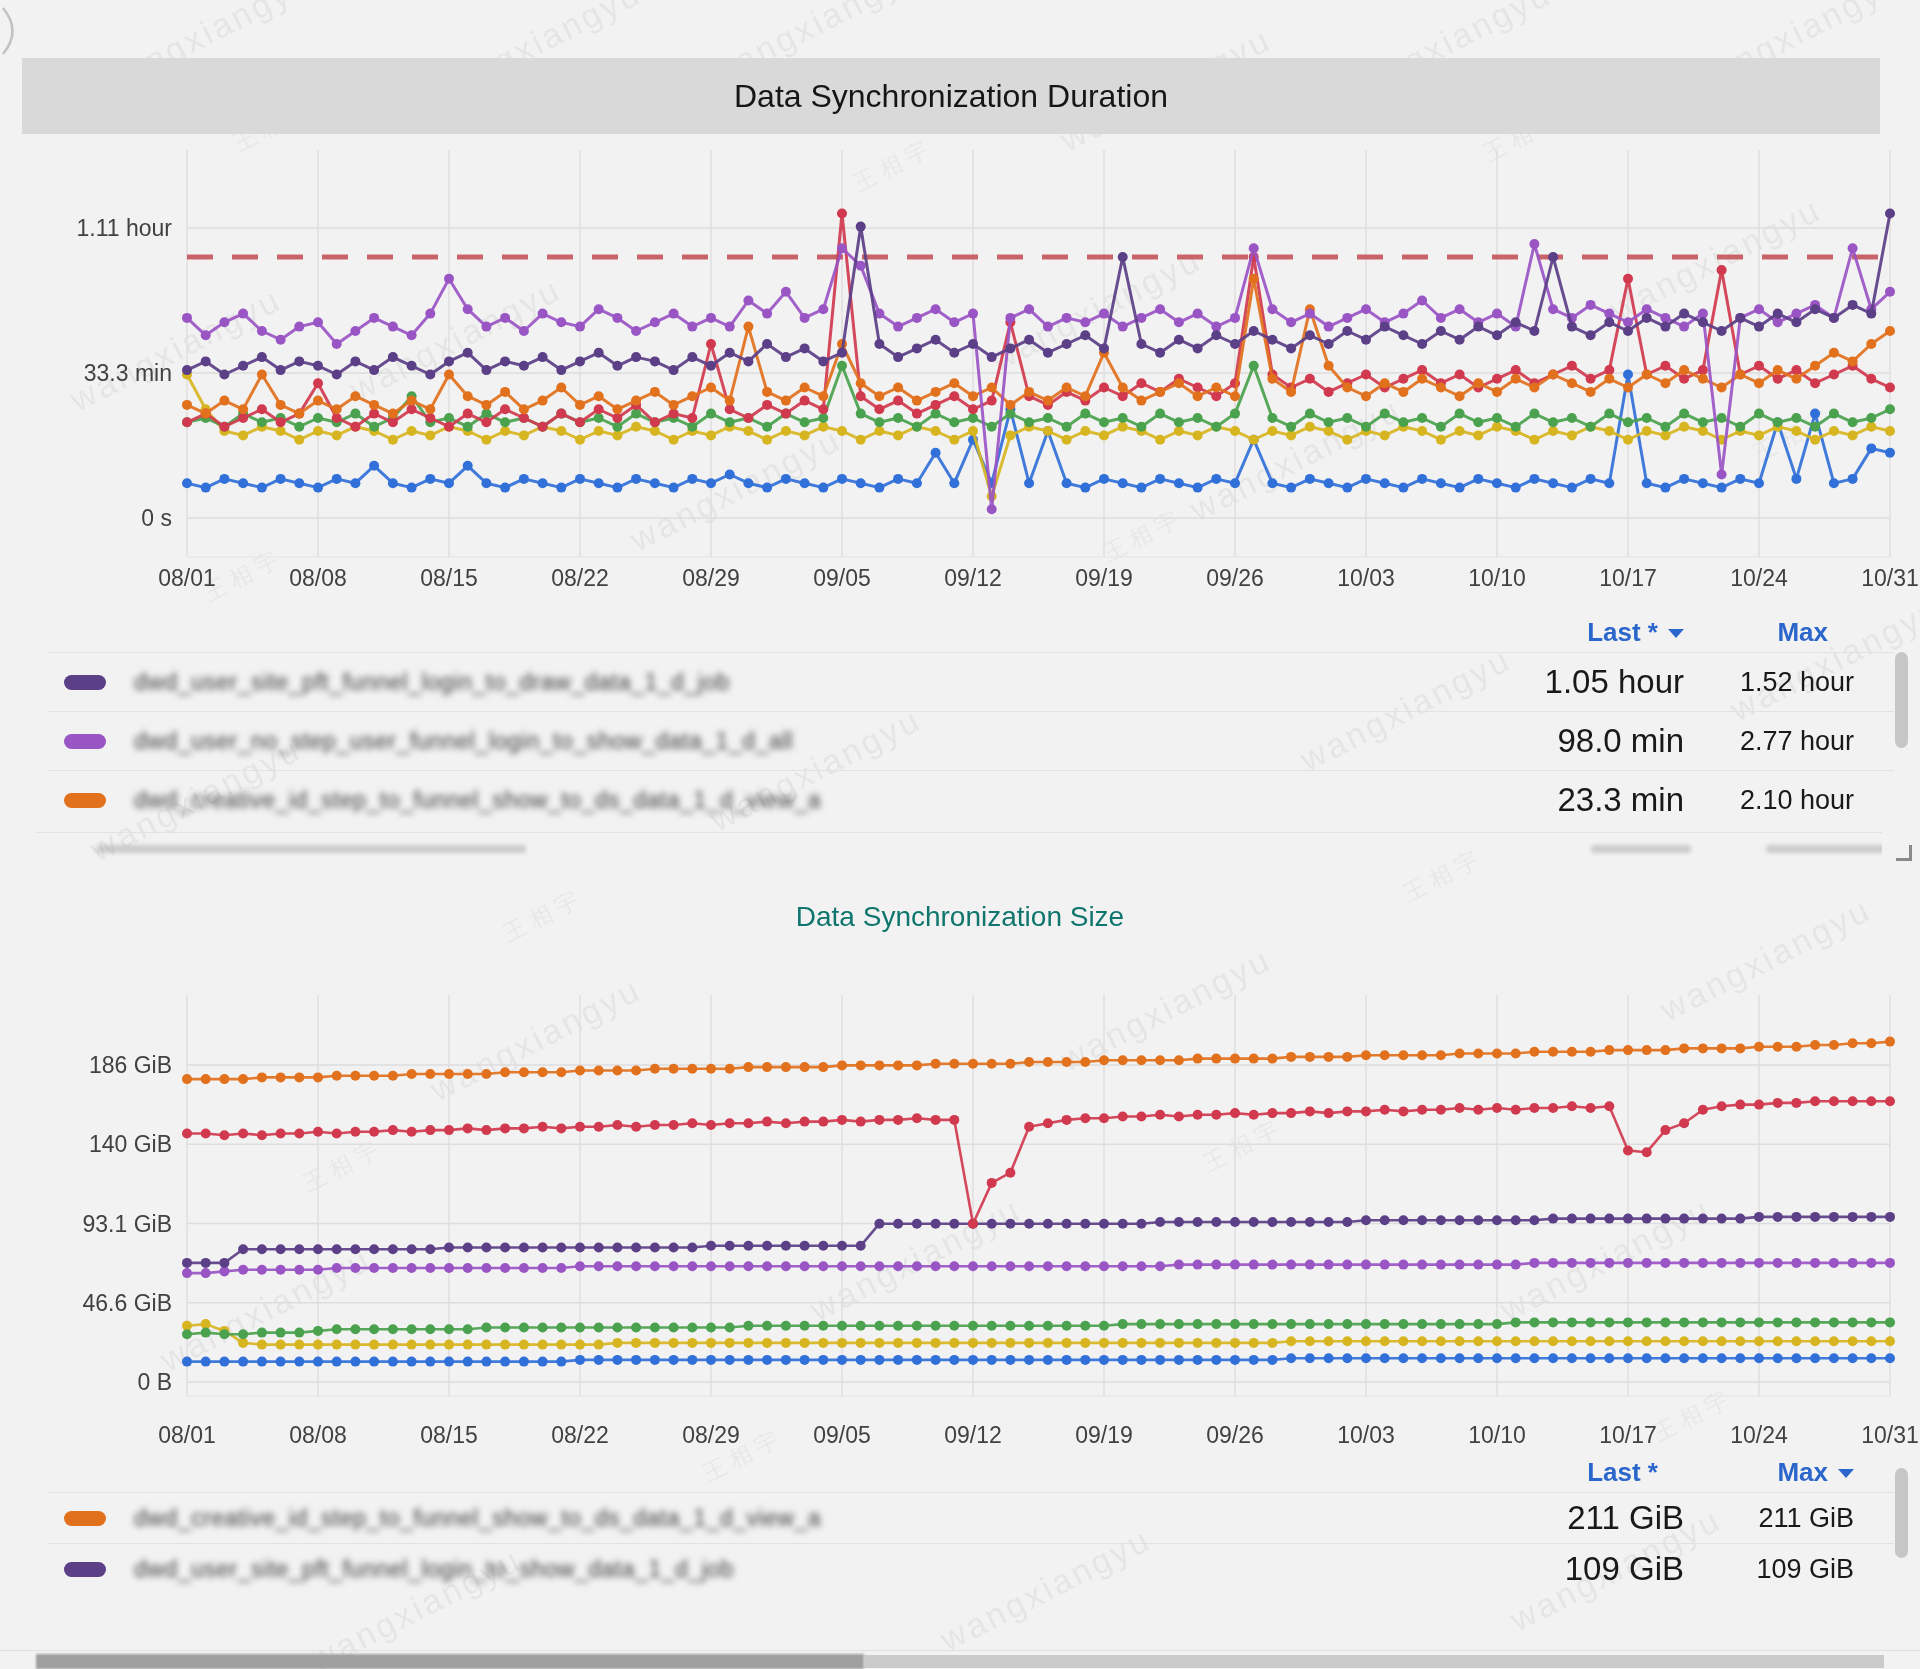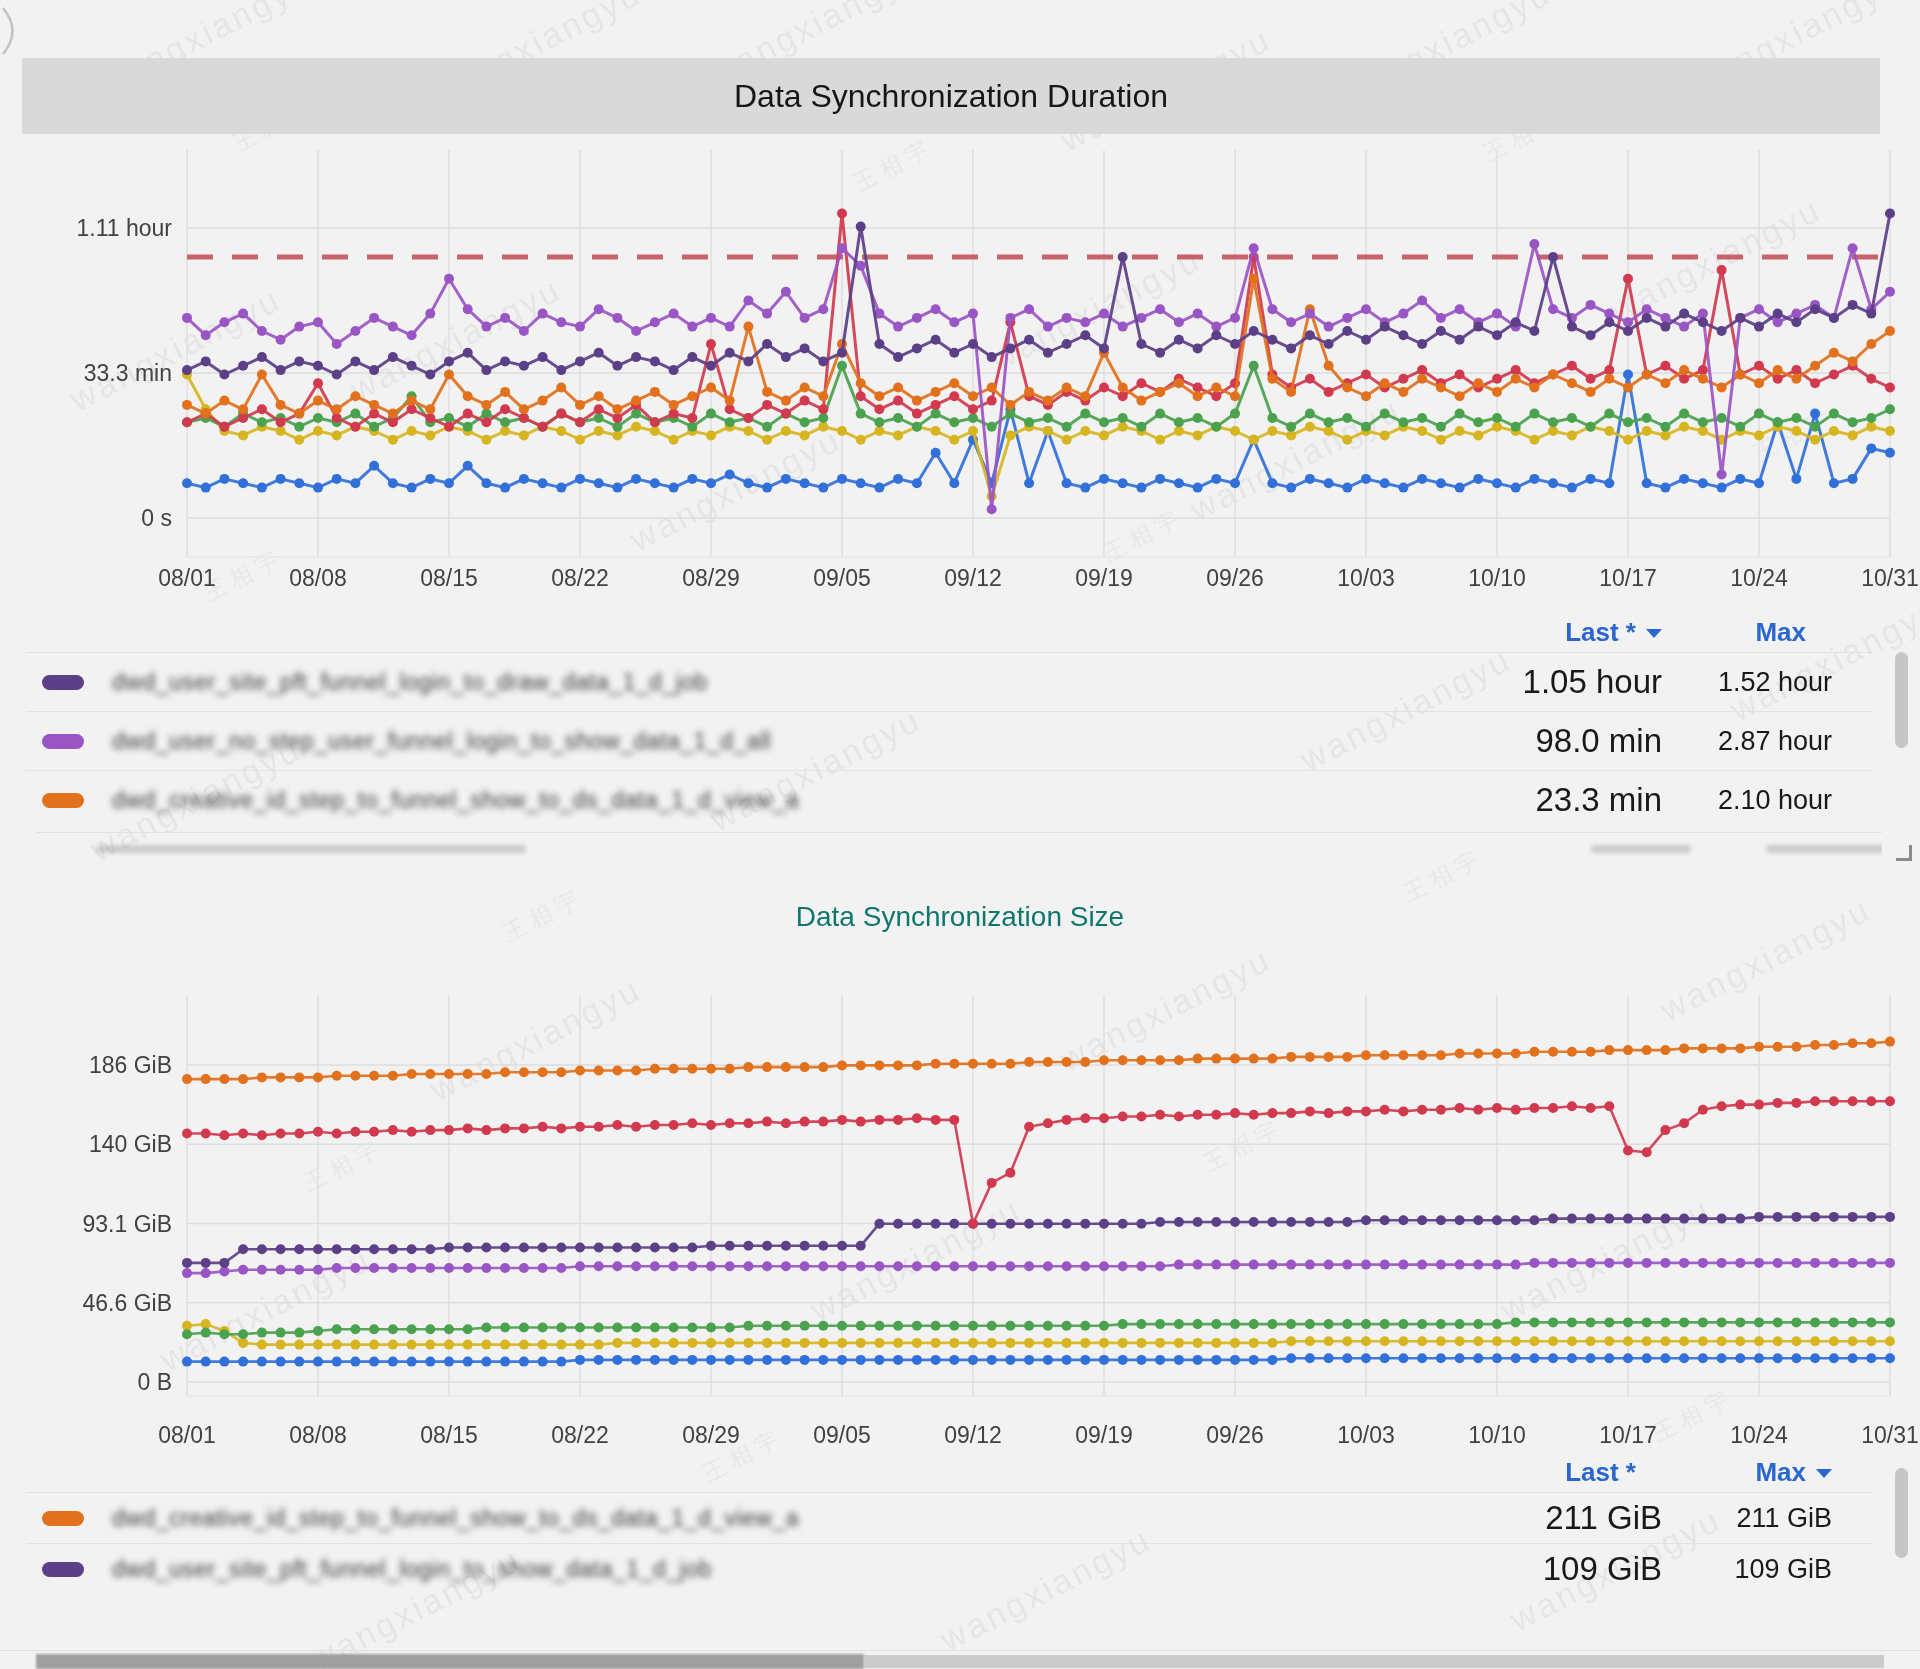--- a/index.html
+++ b/index.html
@@ -17,21 +17,21 @@
     background:#dad9d9;display:flex;align-items:center;justify-content:center;z-index:2;}
   .titlebar span{font-size:32px;font-weight:500;color:#161616;}
 
   
   .title2{position:absolute;left:0;top:888px;width:1920px;height:58px;text-align:center;
     font-size:28px;font-weight:500;color:#0f766e;line-height:58px;z-index:2;}
 
   #charts{position:absolute;left:0;top:0;width:1920px;height:1669px;z-index:2;}
 
   
-  .legend{position:absolute;left:26px;width:1846px;z-index:3;}
+  .legend{position:absolute;left:48px;width:1846px;z-index:3;}
   .lg-header{display:flex;justify-content:flex-end;align-items:center;height:40px;
     padding-right:40px;}
   .lg-hcell{font-size:26px;font-weight:700;color:#2b66cc;text-align:right;cursor:pointer;}
   .lg-hcell.last{width:190px;}
   .lg-hcell.max{width:170px;}
   .caret{display:inline-block;width:0;height:0;border-left:8px solid transparent;
     border-right:8px solid transparent;border-top:9px solid #2b66cc;margin-left:10px;
     vertical-align:middle;visibility:hidden;}
   .caret.show{visibility:visible;}
   .lg-row{display:flex;align-items:center;border-top:1px solid #e3e2e2;
@@ -1544,21 +1544,21 @@
         <div class="lg-row">
           <span class="swatch" style="background: rgb(91, 63, 135);"></span>
           <span class="lg-name">dwd_user_site_pft_funnel_login_to_draw_data_1_d_job</span>
           <span class="lg-last">1.05 hour</span>
           <span class="lg-max">1.52 hour</span>
         </div>
         <div class="lg-row">
           <span class="swatch" style="background: rgb(154, 85, 197);"></span>
           <span class="lg-name">dwd_user_no_step_user_funnel_login_to_show_data_1_d_all</span>
           <span class="lg-last">98.0 min</span>
-          <span class="lg-max">2.87 hour</span>
+          <span class="lg-max">2.77 hour</span>
         </div>
         <div class="lg-row">
           <span class="swatch" style="background: rgb(226, 113, 29);"></span>
           <span class="lg-name">dwd_creative_id_step_to_funnel_show_to_ds_data_1_d_view_a</span>
           <span class="lg-last">23.3 min</span>
           <span class="lg-max">2.10 hour</span>
         </div>
       </div>
   </div>
 

